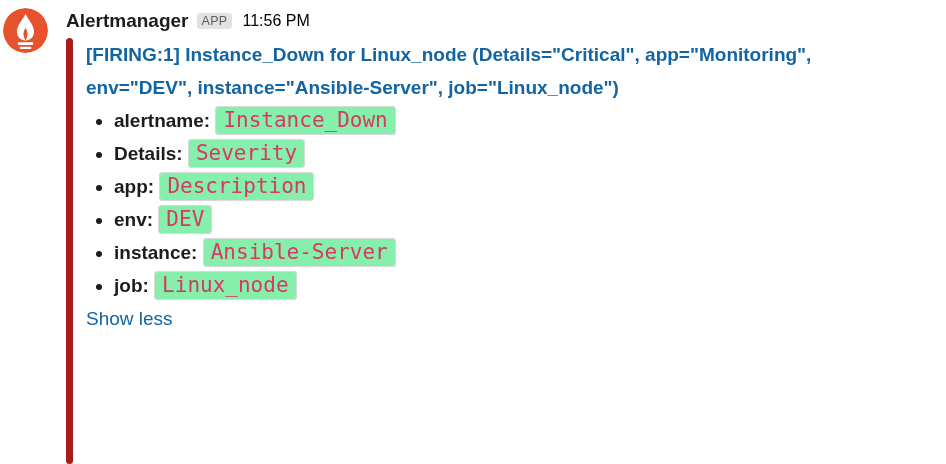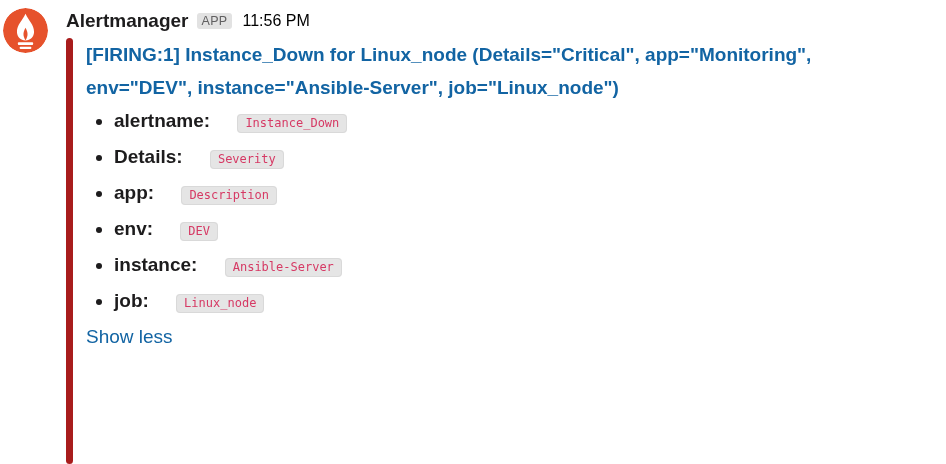--- a/index.html
+++ b/index.html
@@ -23,23 +23,23 @@
   .bar { width:7px; flex:none; background:#a81c1c; border-radius:6px; }
   .attach-body { margin-left:13px; width:820px; font-size:19px; line-height:33px; }
 
   .alert-title { color:#1264a3; font-weight:700; text-decoration:none; display:block; cursor:pointer; }
 
   .field-label { font-weight:700; }
 
   ul.details { list-style:disc; padding-left:28px; }
   ul.details li { line-height:33px; }
 
-  .code-chip { font-family:"DejaVu Sans Mono", monospace; font-size:12px; color:#d63964;
-    background:#e5e5e5; border:1px solid #d9d9d9; border-radius:4px; padding:1px 7px 2px;
-    margin-left:22px; white-space:nowrap; }
+  .code-chip { font-family:"DejaVu Sans Mono", monospace; font-size:21px; color:#d63964;
+    background:#86efac; border:1px solid #d9d9d9; border-radius:4px; padding:1px 7px 2px;
+    margin-left:0; white-space:nowrap; }
 
   .show-less { color:#1264a3; cursor:pointer; display:inline-block; }
 </style>
 </head>
 <body>
 
 <div class="message">
 
   <div class="avatar">
     <svg viewBox="0 0 100 100">

